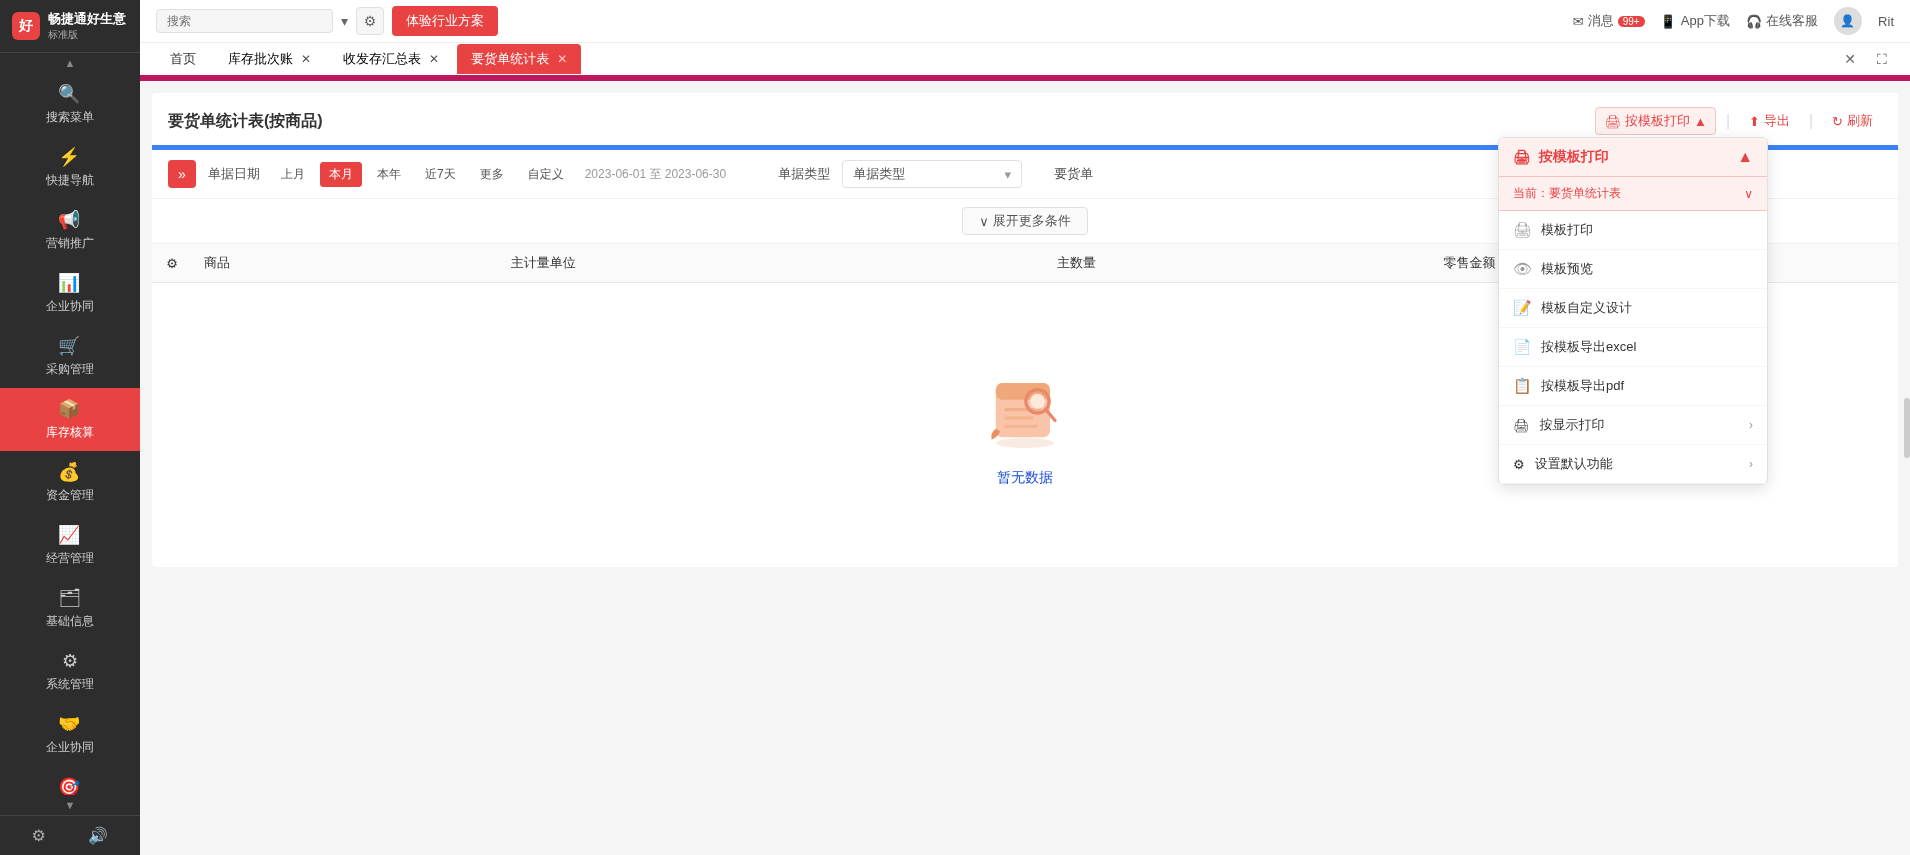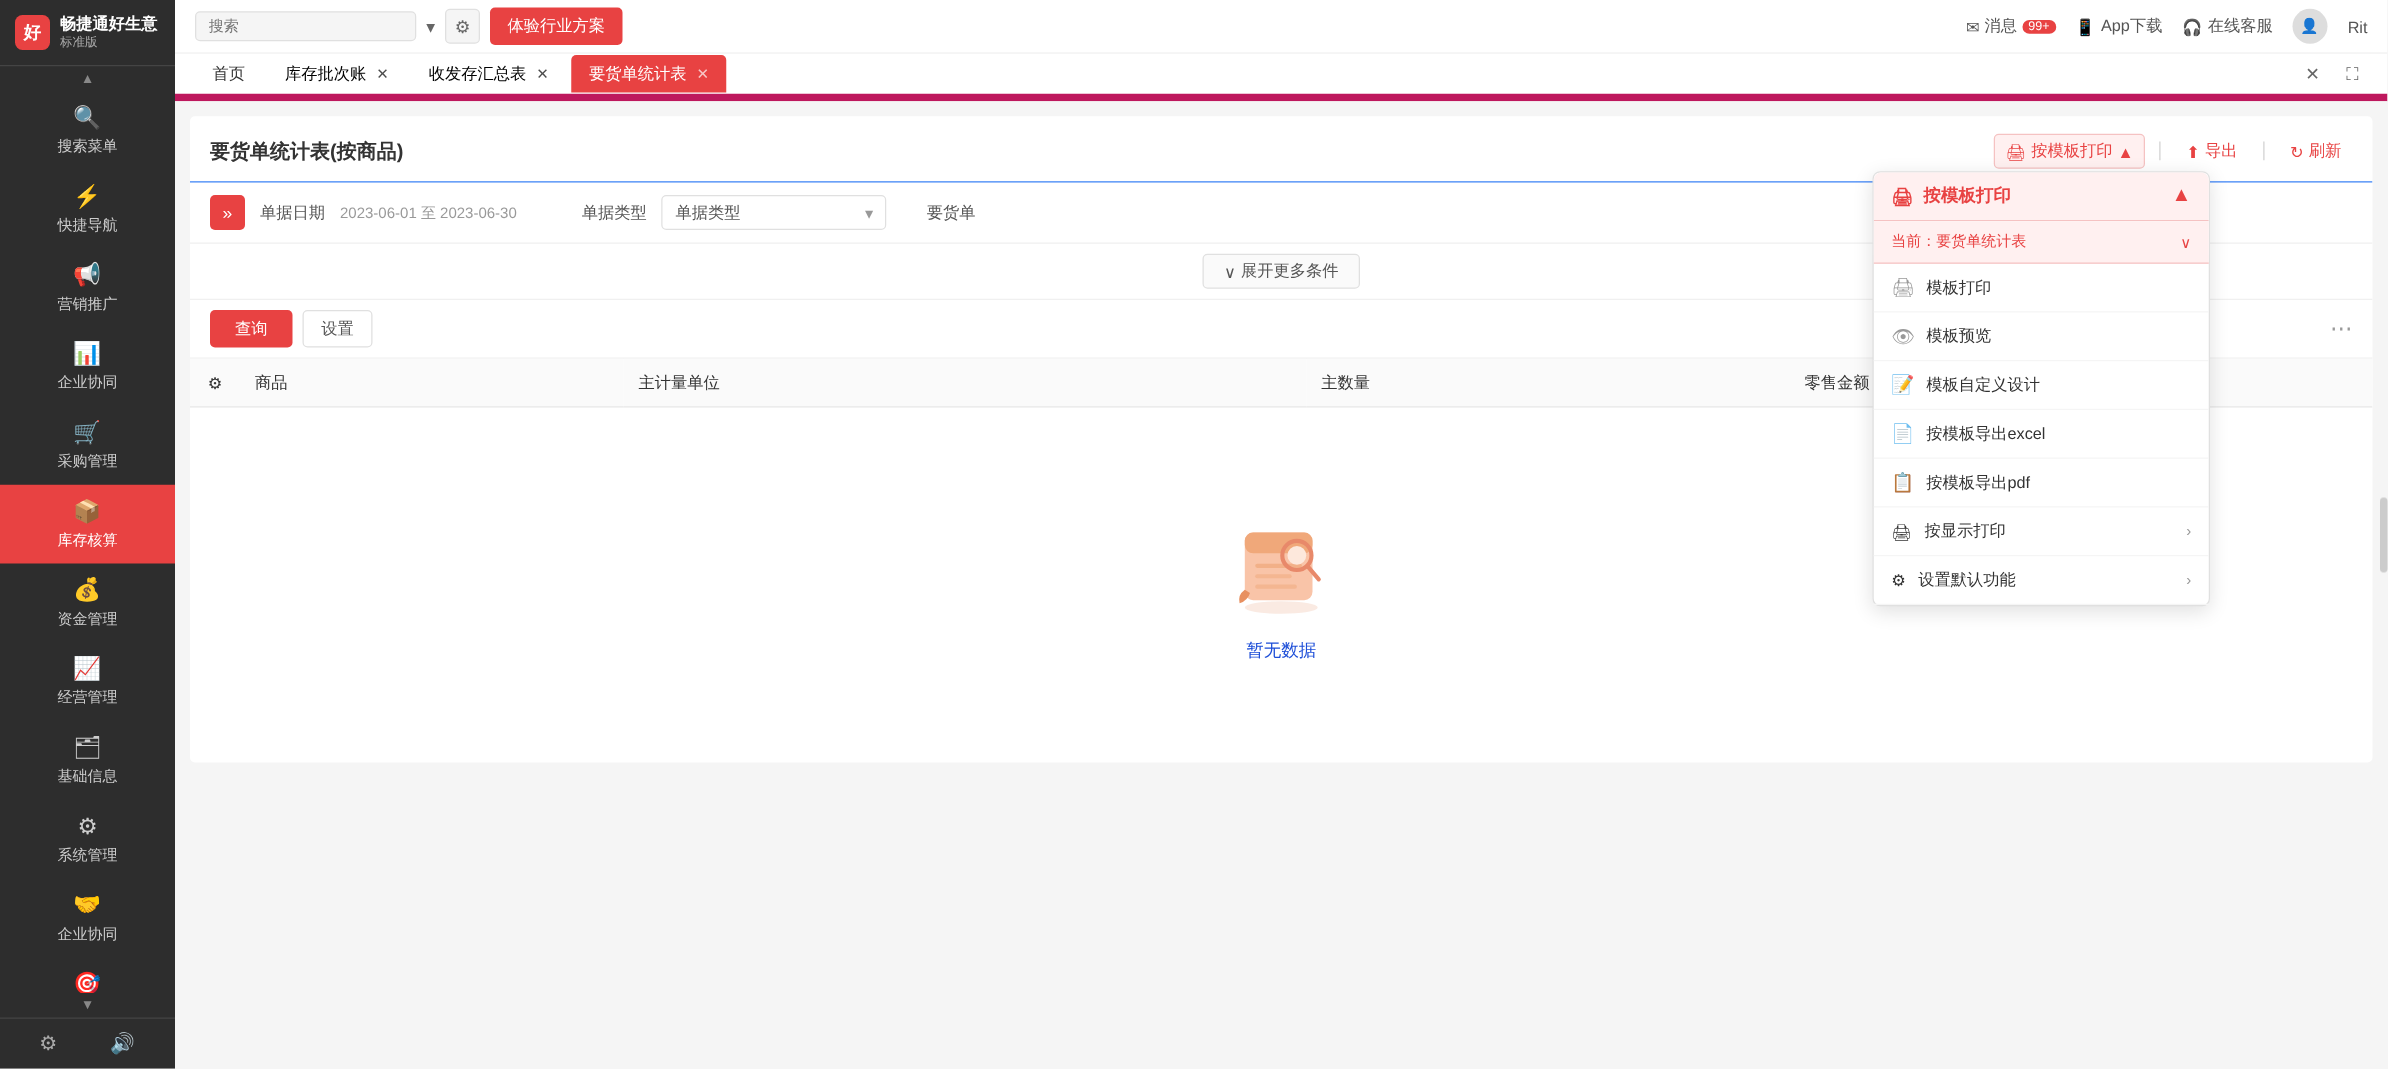--- a/index.html
+++ b/index.html
@@ -212,21 +212,21 @@
       overflow: hidden;
       position: relative;
     }
 
     
     .page-title-row {
       display: flex;
       align-items: center;
       justify-content: space-between;
       padding: 14px 16px 10px;
-      border-bottom: 1px solid #3b82f6;
+      border-bottom: 5px solid #3b82f6;
     }
     .page-title {
       font-size: 16px;
       font-weight: bold;
       color: #333;
     }
     .title-actions {
       display: flex;
       align-items: center;
       gap: 10px;
@@ -644,45 +644,48 @@
             <span>刷新</span>
           </div>
         </div>
       </div>
 
       <div class="filter-row">
         <div class="filter-expand-btn">
           <span>»</span>
         </div>
         <span class="filter-label">单据日期</span>
+        <div class="date-options">
+          <span class="date-btn">上月</span>
+          <span class="date-btn active">本月</span>
+          <span class="date-btn">本年</span>
+          <span class="date-btn">近7天</span>
+          <span class="date-btn">更多</span>
+          <span class="date-btn">自定义</span>
+        </div>
         <span class="date-range-text">2023-06-01 至 2023-06-30</span>
         <div style="margin-left:40px;">
           <span class="filter-label">单据类型</span>
         </div>
         <div class="filter-dropdown">
           <span>单据类型</span>
           <span style="margin-left:auto;color:#999;">▾</span>
         </div>
         <div style="margin-left:20px;">
           <span class="filter-label">要货单</span>
         </div>
       </div>
 
       <div class="expand-more-row">
         <div class="expand-more-btn">
           <span>∨</span>
           <span>展开更多条件</span>
         </div>
       </div>
 
-      <div class="action-bar">
-        <button class="btn-query">查询</button>
-        <button class="btn-settings">设置</button>
-        <span style="margin-left:auto;color:#999;cursor:pointer;font-size:18px;">⋯</span>
-      </div>
 
       <div class="table-area">
         <table>
           <thead>
             <tr>
               <th class="th-settings">
                 <span>⚙</span>
               </th>
               <th>商品</th>
               <th>主计量单位</th>

